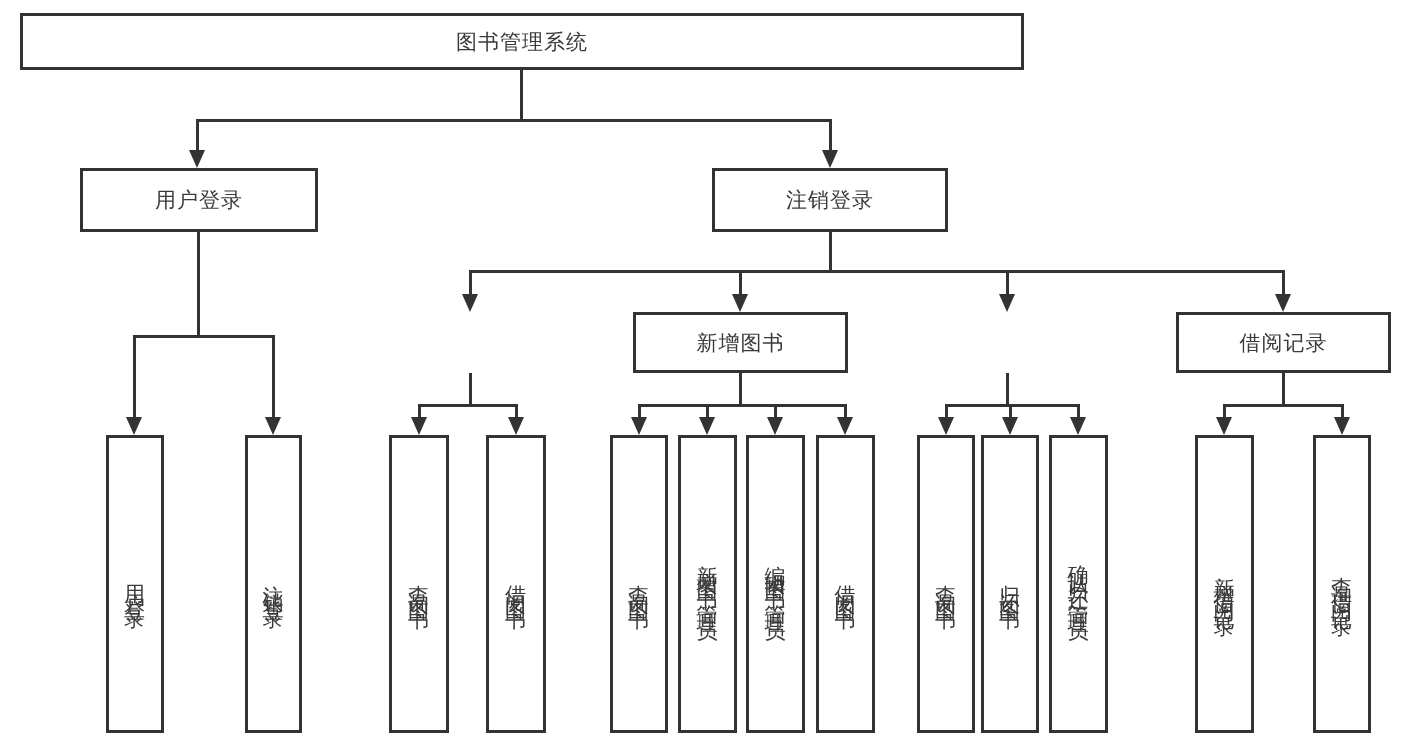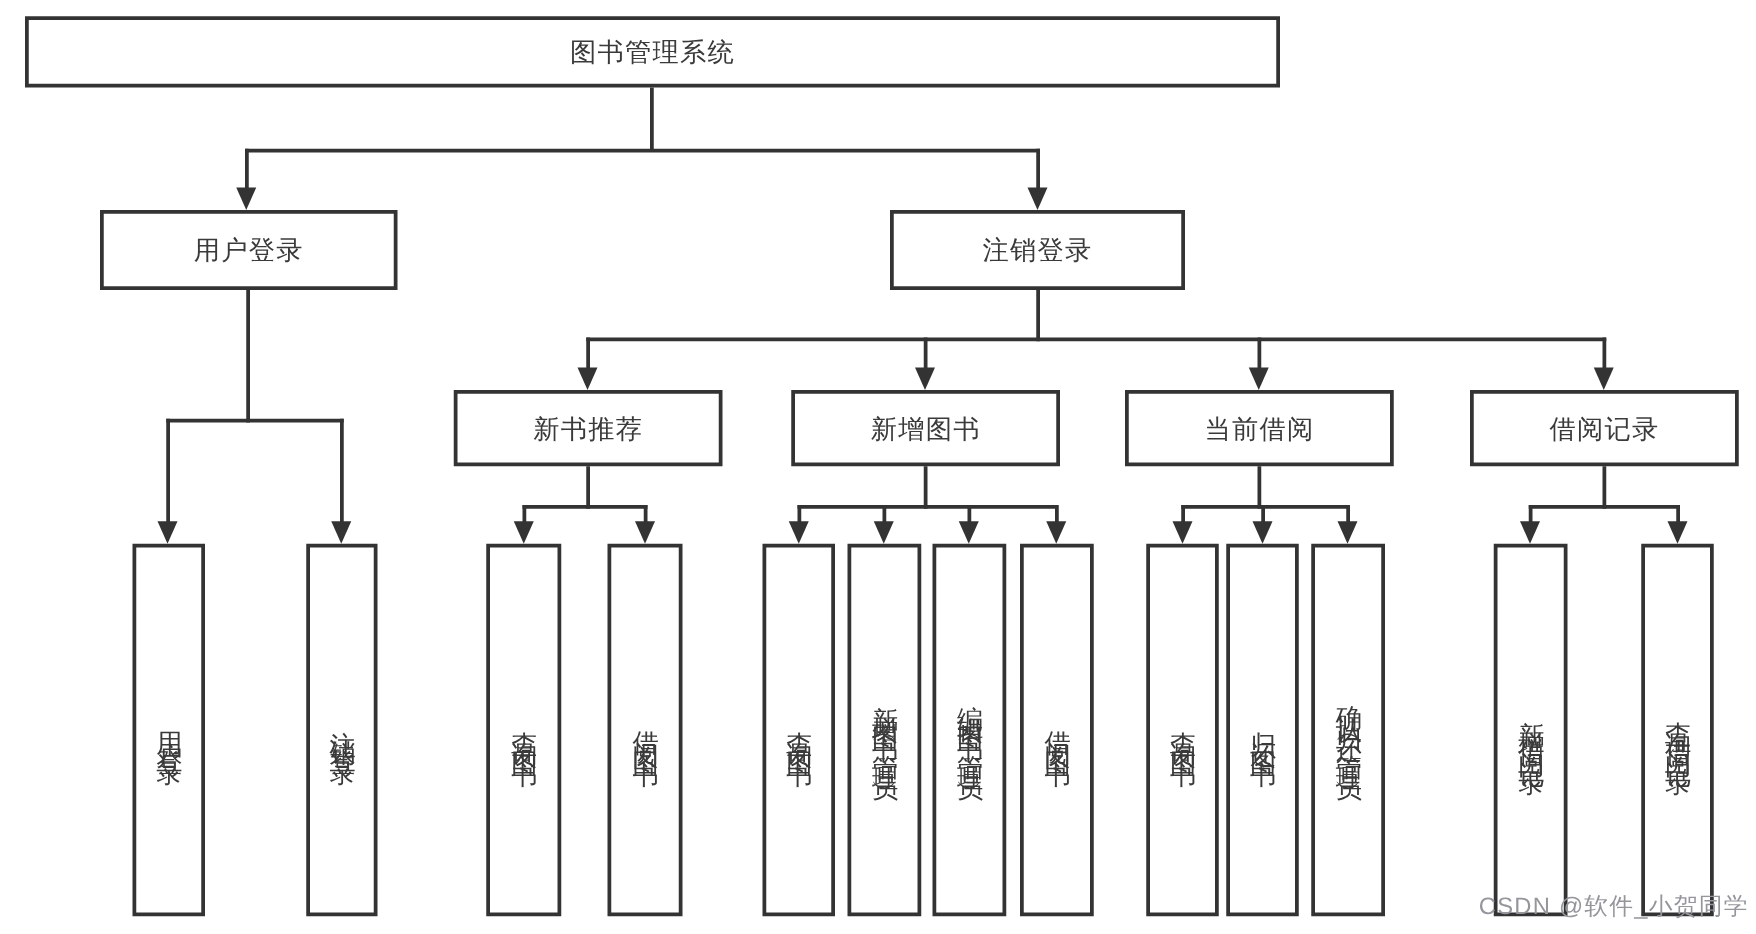--- a/index.html
+++ b/index.html
@@ -38,28 +38,22 @@
     <span class="hlabel">图书管理系统</span>
   </div>
 
   <div class="box" style="left:80px;top:168px;width:238px;height:64px">
     <span class="hlabel">用户登录</span>
   </div>
   <div class="box" style="left:712px;top:168px;width:236px;height:64px">
     <span class="hlabel">注销登录</span>
   </div>
 
-  <div class="box" style="left:363px;top:312px;width:215px;height:61px">
-    <span class="hlabel">新书推荐</span>
-  </div>
   <div class="box" style="left:633px;top:312px;width:215px;height:61px">
     <span class="hlabel">新增图书</span>
-  </div>
-  <div class="box" style="left:900px;top:312px;width:215px;height:61px">
-    <span class="hlabel">当前借阅</span>
   </div>
   <div class="box" style="left:1176px;top:312px;width:215px;height:61px">
     <span class="hlabel">借阅记录</span>
   </div>
 
   <div class="box" style="left:106px;top:435px;width:58px;height:298px">
     <span class="vlabel">用户登录</span>
   </div>
   <div class="box" style="left:245px;top:435px;width:57px;height:298px">
     <span class="vlabel">注销登录</span>
@@ -154,14 +148,13 @@
   <div class="arrow" style="left:1002px;top:417px"></div>
   <div class="arrow" style="left:1070px;top:417px"></div>
 
   <div class="line v" style="left:1282px;top:373px;height:34px"></div>
   <div class="line h" style="left:1223px;top:404px;width:120px"></div>
   <div class="line v" style="left:1223px;top:404px;height:15px"></div>
   <div class="line v" style="left:1341px;top:404px;height:15px"></div>
   <div class="arrow" style="left:1216px;top:417px"></div>
   <div class="arrow" style="left:1334px;top:417px"></div>
 
-  <div class="watermark" style="color: rgb(148, 150, 156);">CSDN @软件_小贺同学</div>
 </div>
 
 </body></html>

